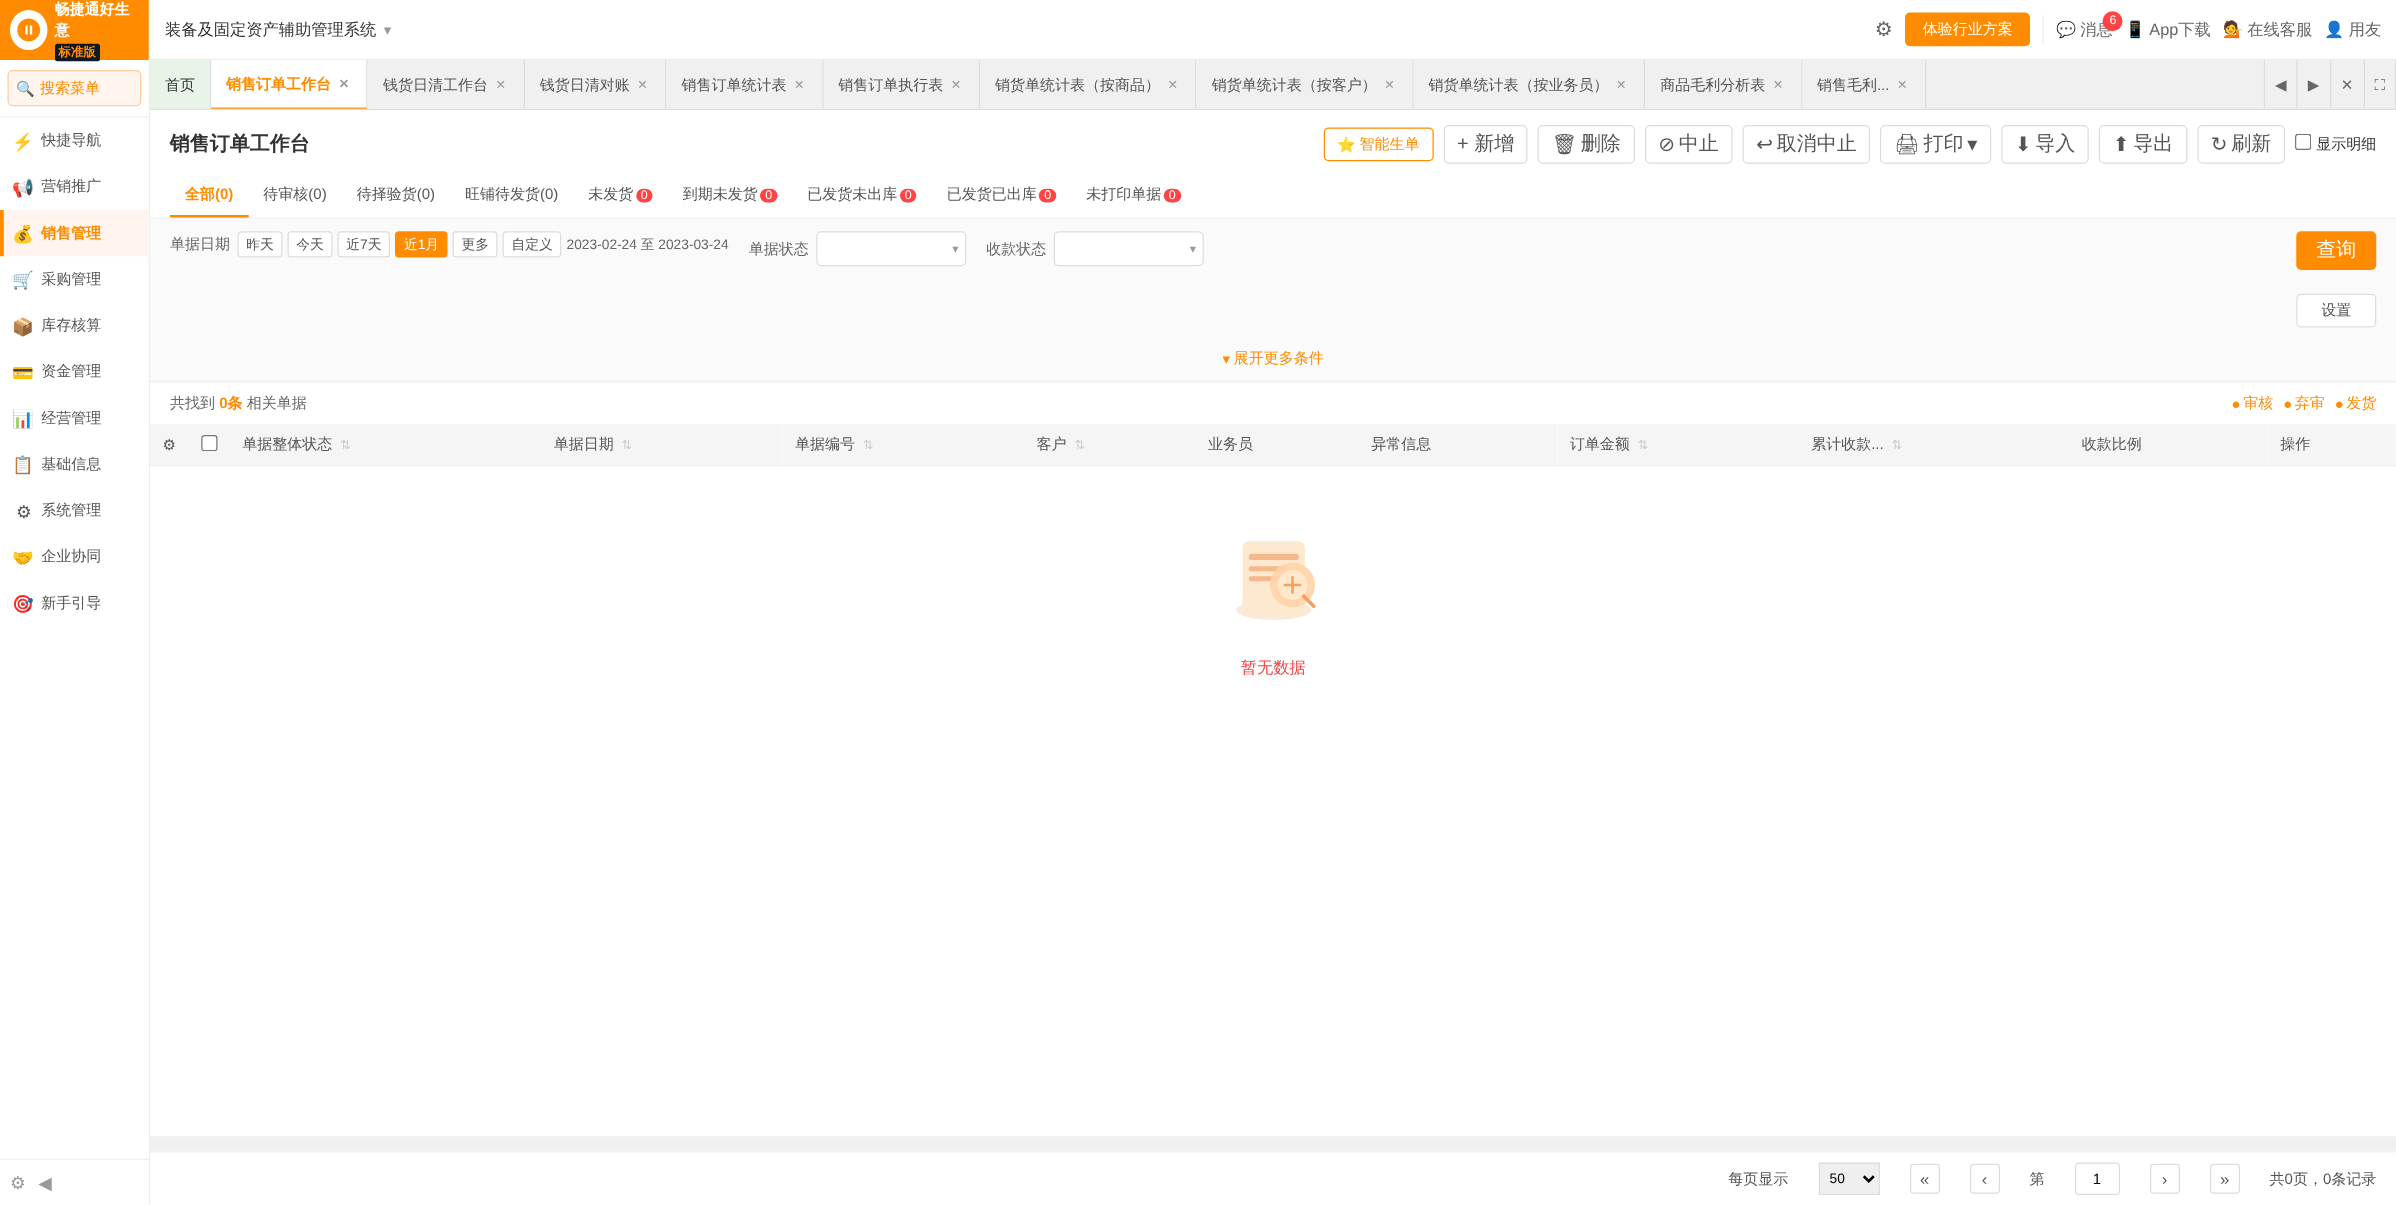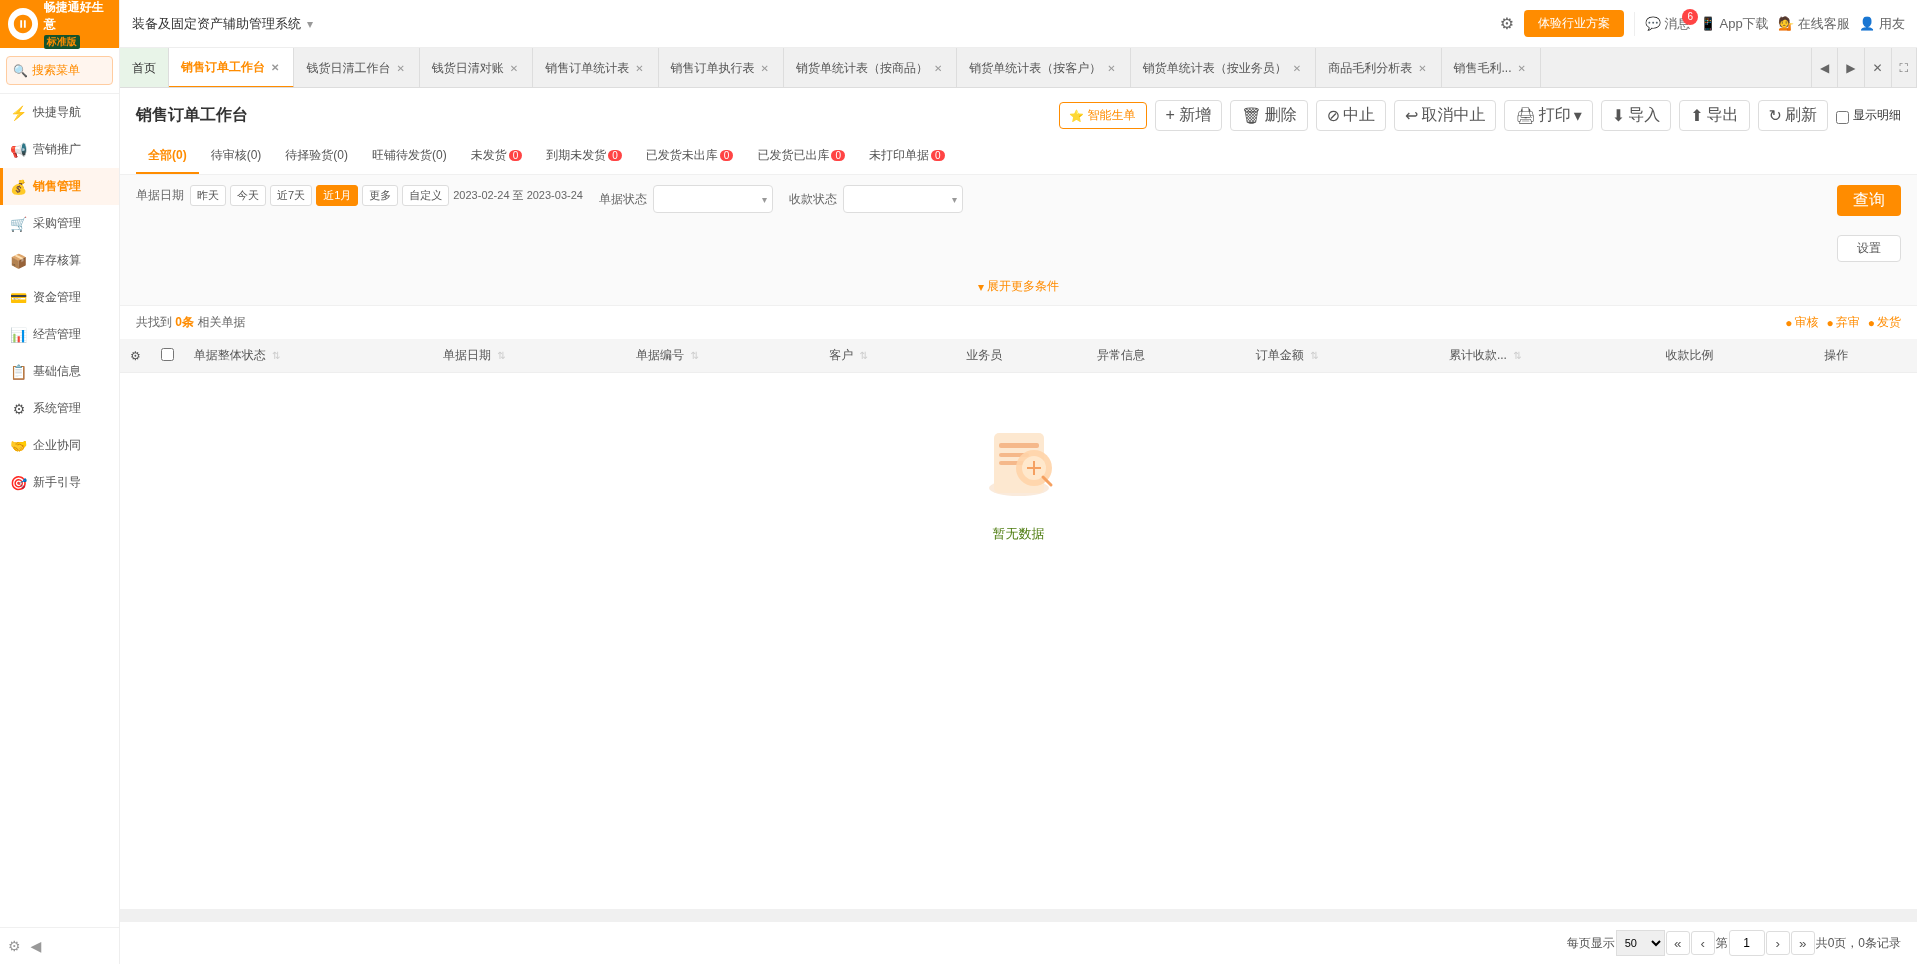--- a/index.html
+++ b/index.html
@@ -75,44 +75,44 @@
     .table-wrap { flex: 1; overflow: auto; position: relative; }
     table { width: 100%; border-collapse: collapse; font-size: 12px; }
     th { background: #f5f5f5; padding: 8px 10px; text-align: left; font-weight: normal; color: #555; border-bottom: 1px solid #eee; white-space: nowrap; position: sticky; top: 0; z-index: 1; }
     th .sort-icon { color: #ccc; font-size: 10px; margin-left: 3px; }
     .th-checkbox { width: 30px; }
     .th-settings { width: 30px; }
 
     
     .empty-state { flex: 1; display: flex; flex-direction: column; align-items: center; justify-content: center; padding: 40px; }
     .empty-icon { width: 100px; height: 100px; margin-bottom: 12px; }
-    .empty-text { color: #4d7c0f; font-size: 13px; }
-
-    
-    .table-footer { padding: 8px 16px; border-top: 1px solid #f0f0f0; display: flex; align-items: center; justify-content: flex-end; gap: 1px; font-size: 12px; color: #555; flex-shrink: 0; background: #fff; }
+    .empty-text { color: #ef4444; font-size: 13px; }
+
+    
+    .table-footer { padding: 8px 16px; border-top: 1px solid #f0f0f0; display: flex; align-items: center; justify-content: flex-end; gap: 24px; font-size: 12px; color: #555; flex-shrink: 0; background: #fff; }
     .page-size-select { height: 26px; border: 1px solid #ddd; border-radius: 0; padding: 0 4px; font-size: 11px; }
     .page-btn { border: 1px solid #ddd; background: #fff; border-radius: 3px; width: 24px; height: 24px; display: inline-flex; align-items: center; justify-content: center; cursor: pointer; color: #555; }
     .page-input { width: 36px; height: 26px; border: 1px solid #ddd; border-radius: 3px; text-align: center; font-size: 12px; }
 
     .scrollbar-area { height: 12px; background: #f0f0f0; flex-shrink: 0; overflow-x: auto; overflow-y: hidden; }
     .scrollbar-inner { width: 1200px; height: 1px; }
   </style>
 </head>
 <body>
 
 <div class="sidebar">
   <div class="sidebar-logo">
     <div class="logo-icon">
       <svg viewBox="0 0 24 24" fill="#ff8c00">
           <path d="M12 2C6.48 2 2 6.48 2 12s4.48 10 10 10 10-4.48 10-10S17.52 2 12 2zm-1 14H9V8h2v8zm4 0h-2V8h2v8z"></path>
         </svg>
     </div>
     <div>
       <div style="font-size:12px;">畅捷通好生意</div>
-      <div style="font-size:10px;background:#14532d;color:#ff8c00;padding:0 3px;border-radius:2px;display:inline-block;margin-top:2px;">标准版</div>
+      <div style="font-size:10px;background:#0f172a;color:#ff8c00;padding:0 3px;border-radius:2px;display:inline-block;margin-top:2px;">标准版</div>
     </div>
   </div>
 
   <div class="sidebar-search">
     <button class="sidebar-search-btn">
       <span>🔍</span>
       <span>搜索菜单</span>
     </button>
   </div>
 
@@ -282,21 +282,21 @@
           <span>导入</span>
         </button>
         <button class="btn-action">
           <span>⬆</span>
           <span>导出</span>
         </button>
         <button class="btn-action">
           <span>↻</span>
           <span>刷新</span>
         </button>
-        <label style="display:flex;align-items:flex-end;gap:4px;font-size:12px;cursor:pointer;">
+        <label style="display:flex;align-items:flex-start;gap:4px;font-size:12px;cursor:pointer;">
           <input type="checkbox" style="">
           <span>显示明细</span>
         </label>
       </div>
     </div>
 
     <div class="subtabs">
       <div class="subtab active">
         <span>全部(0)</span>
       </div>

